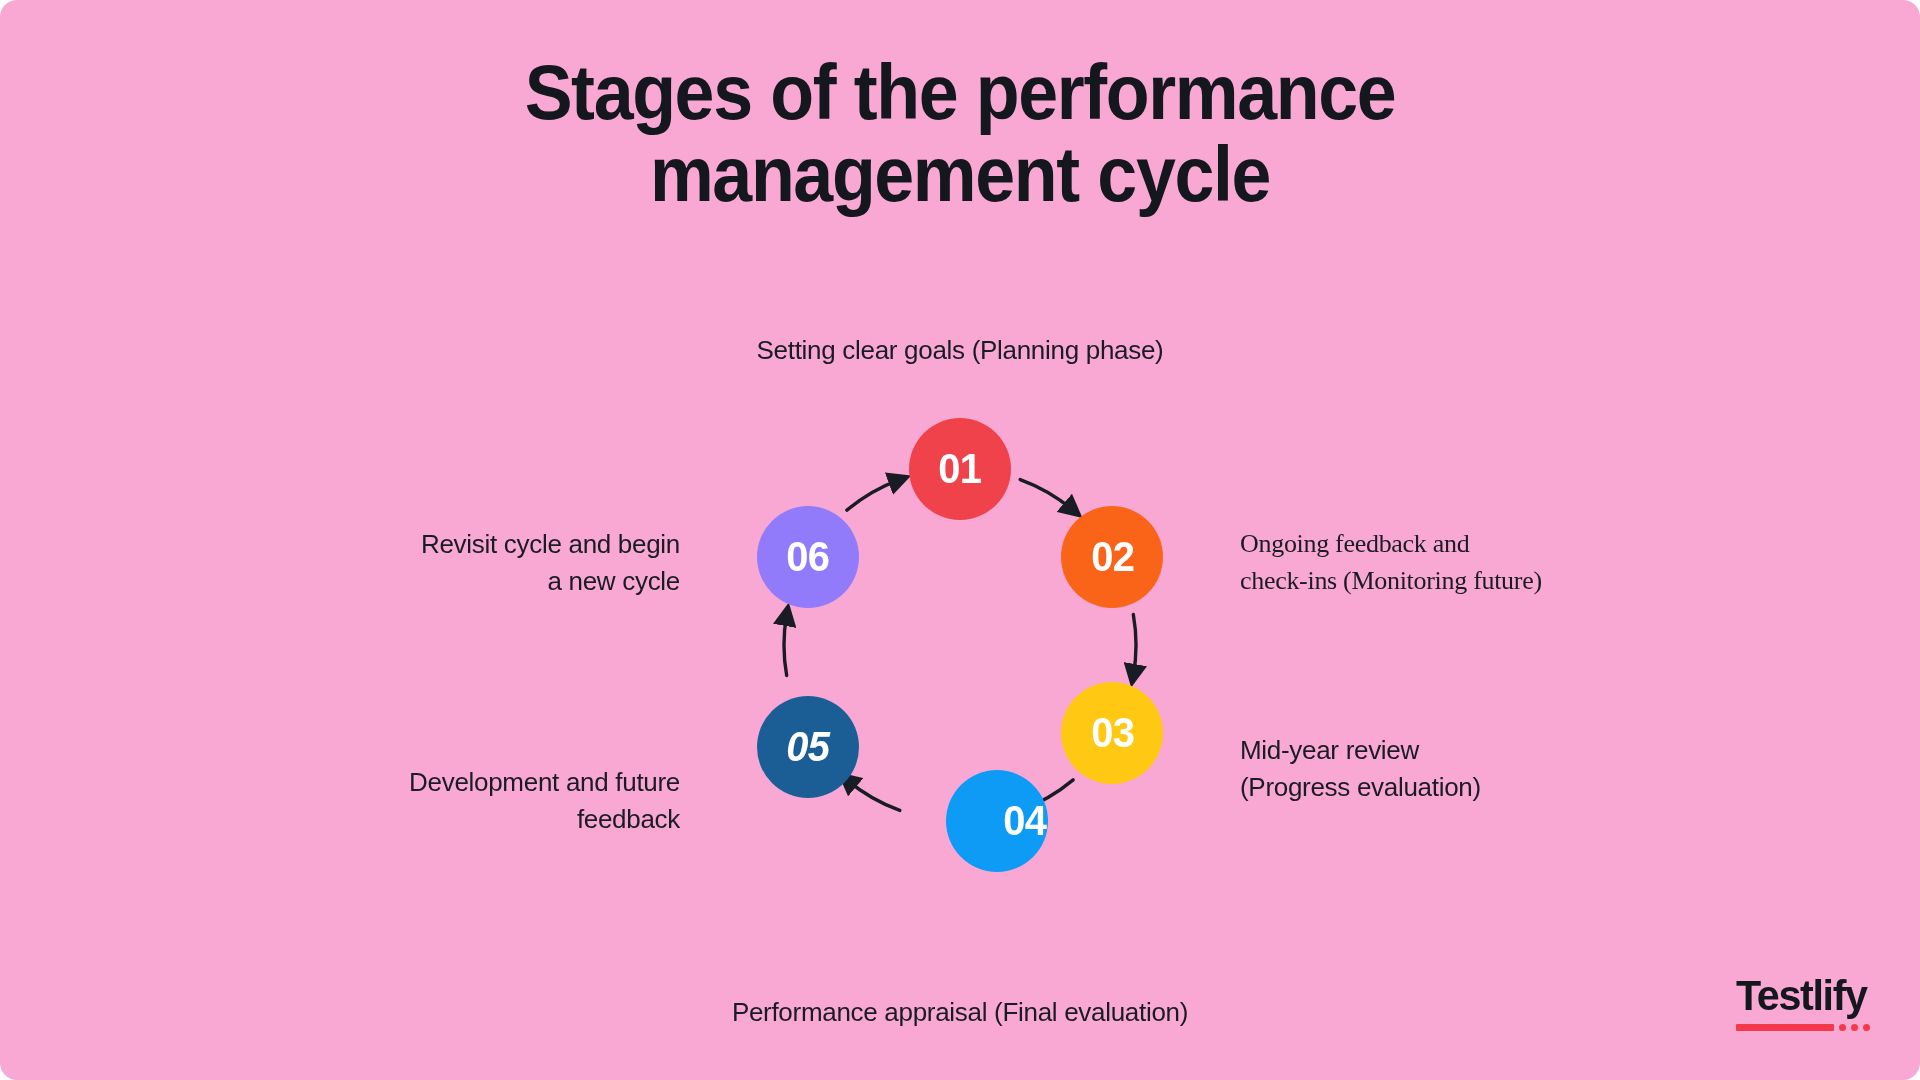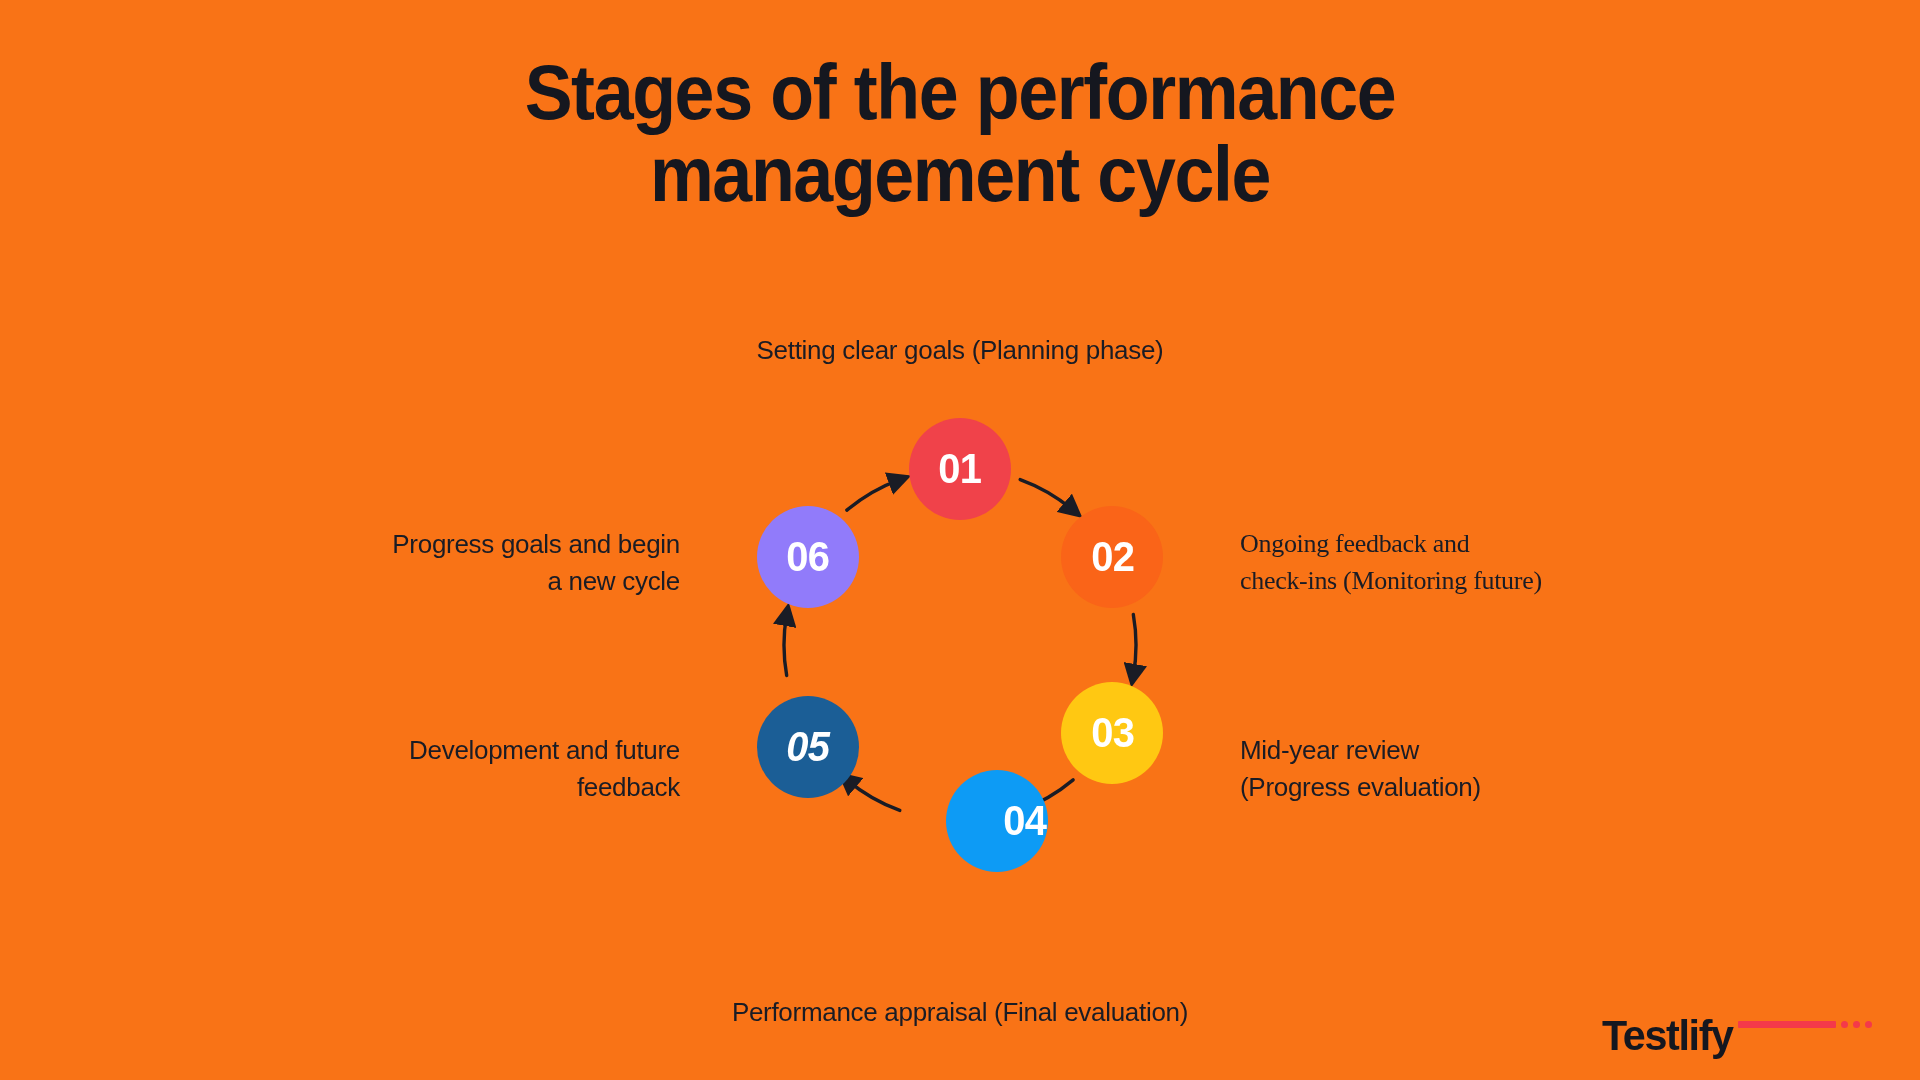--- a/index.html
+++ b/index.html
@@ -9,21 +9,22 @@
     height:1080px;
     background:#ffffff;
     font-family:"Liberation Sans", sans-serif;
     overflow:hidden;
   }
 
   #canvas {
     position:relative;
     width:1920px;
     height:1080px;
-    background:#f97316;
+    background:#f9a8d4;
+    border-radius:17px;
   }
 
   
   .title {
     position:absolute;
     left:0;
     top:52px;
     width:1920px;
     text-align:center;
     font-family:"Liberation Sans", sans-serif;
@@ -80,30 +81,30 @@
     font-size:26px;
     line-height:1.42;
     color:#1A1C25;
     letter-spacing:-0.3px;
     pointer-events:auto;
   }
   .label-top     { left:380px;  top:332px; width:1160px; text-align:center; }
   .label-right-1 { left:1240px; top:526px; width:620px;  text-align:left;font-family:Liberation Serif, serif; }
   .label-right-2 { left:1240px; top:732px; width:620px;  text-align:left; }
   .label-bottom  { left:380px;  top:994px; width:1160px; text-align:center; }
-  .label-left-1  { left:60px;   top:732px; width:620px;  text-align:right; }
+  .label-left-1  { left:60px;   top:764px; width:620px;  text-align:right; }
   .label-left-2  { left:60px;   top:526px; width:620px;  text-align:right; }
 
   
   .logo {
     position:absolute;
     right:48px;
-    bottom:23px;
+    bottom:49px;
     display:flex;
-    flex-direction:row;
+    flex-direction:column;
     align-items:flex-start;
   }
   .logo-row { display:flex; align-items:flex-end; }
   .logo-word {
     font-family:"Liberation Sans", sans-serif;
     font-weight:bold;
     font-size:43px;
     letter-spacing:-1.4px;
     color:#15171F;
     line-height:1;
@@ -190,21 +191,21 @@
   </div>
 
   <div class="label label-bottom">Performance appraisal (Final evaluation)</div>
 
   <div class="label label-left-1">
     <span>Development and future</span><br>
     <span>feedback</span>
   </div>
 
   <div class="label label-left-2">
-    <span>Progress goals and begin</span><br>
+    <span>Revisit cycle and begin</span><br>
     <span>a new cycle</span>
   </div>
 
   <div class="logo">
     <div class="logo-row">
       <span class="logo-word">Testlify</span>
     </div>
     <div class="logo-underline">
       <span class="logo-bar"></span>
       <span class="logo-dot"></span>

